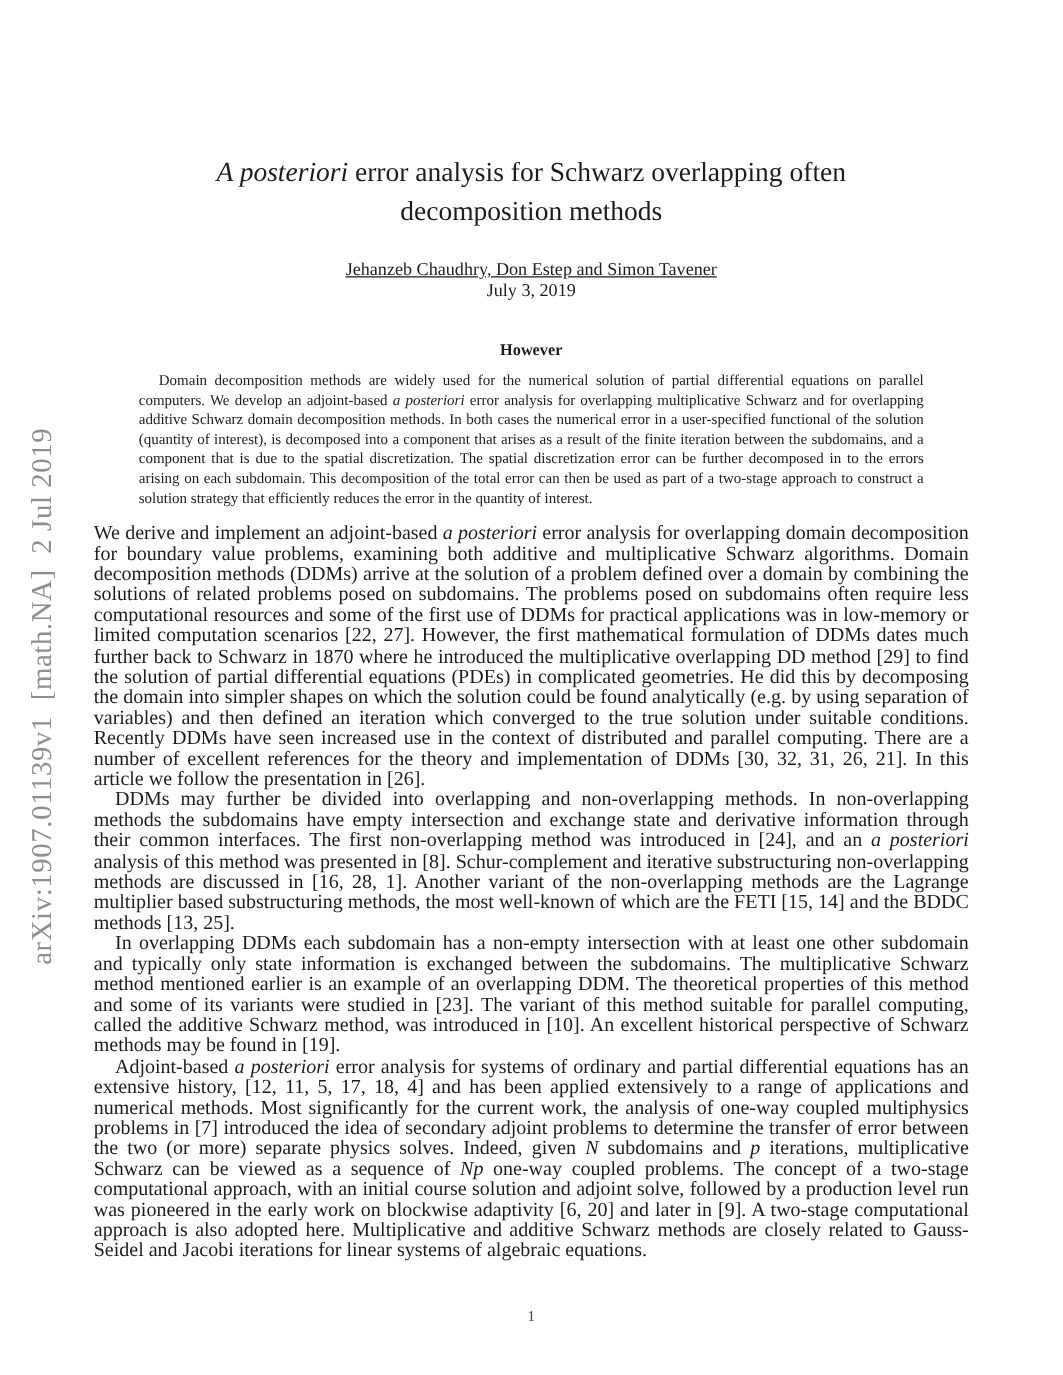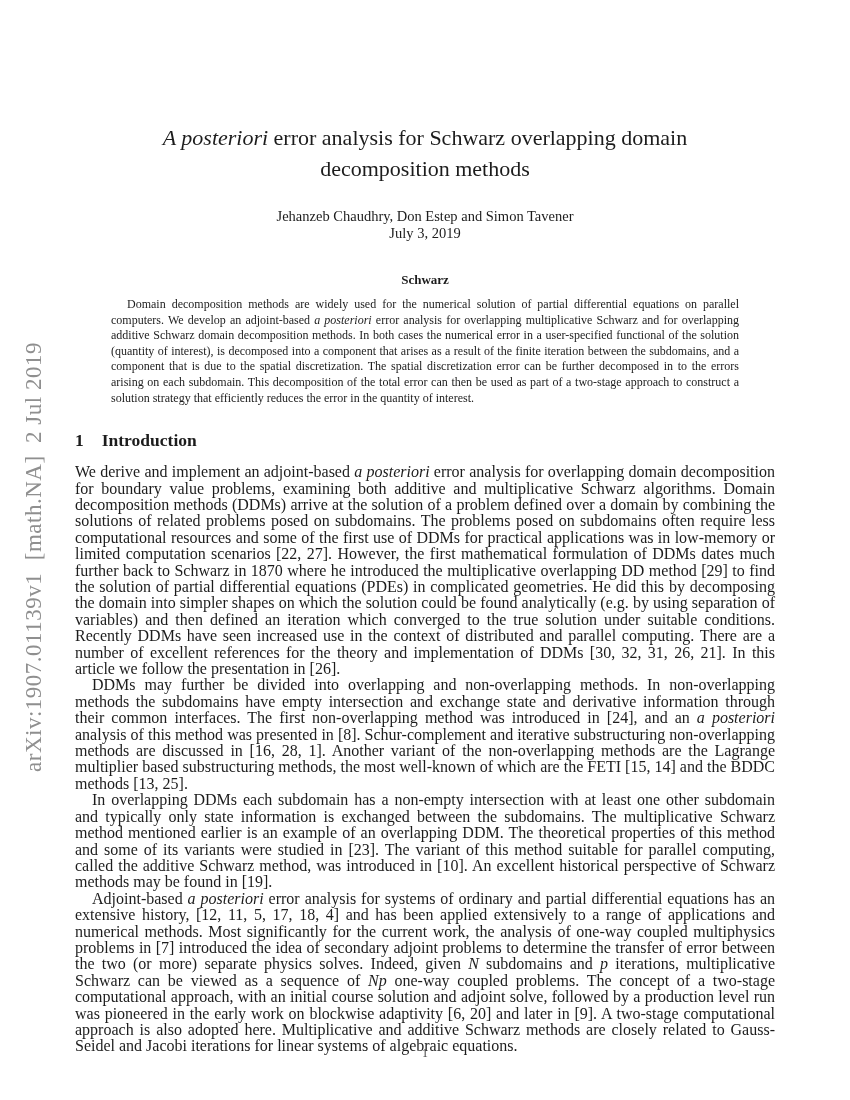--- a/index.html
+++ b/index.html
@@ -33,20 +33,21 @@
     width: 620px;
     text-align: center;
     font-size: 22px;
     line-height: 31px;
     color: #1c1c1c;
   }
   .authors {
     margin-top: 24px;
     text-align: center;
     font-size: 14.5px;
+    text-decoration: underline;
   }
   .date {
     text-align: center;
     font-size: 14.5px;
   }
   .abstract-heading {
     margin-top: 30px;
     text-align: center;
     font-size: 13px;
     font-weight: bold;
@@ -94,33 +95,30 @@
     color: #444;
   }
 </style>
 </head>
 <body>
 
 <div class="page">
 
   <div class="watermark">arXiv:1907.01139v1  [math.NA]  2 Jul 2019</div>
 
-  <div class="title"><span class="it">A posteriori</span><span> error analysis for Schwarz overlapping domain decomposition methods</span></div>
+  <div class="title"><span class="it">A posteriori</span><span> error analysis for Schwarz overlapping often decomposition methods</span></div>
 
   <div class="authors">Jehanzeb Chaudhry, Don Estep and Simon Tavener</div>
 
   <div class="date">July 3, 2019</div>
 
-  <div class="abstract-heading">Schwarz</div>
+  <div class="abstract-heading">However</div>
 
   <div class="abstract-body"><span>Domain decomposition methods are widely used for the numerical solution of partial differential equations on parallel computers. We develop an adjoint-based </span><span class="it">a posteriori</span><span> error analysis for overlapping multiplicative Schwarz and for overlapping additive Schwarz domain decomposition methods. In both cases the numerical error in a user-specified functional of the solution (quantity of interest), is decomposed into a component that arises as a result of the finite iteration between the subdomains, and a component that is due to the spatial discretization. The spatial discretization error can be further decomposed in to the errors arising on each subdomain. This decomposition of the total error can then be used as part of a two-stage approach to construct a solution strategy that efficiently reduces the error in the quantity of interest.</span></div>
 
-  <div class="section-heading">
-    <span class="sec-num">1</span><span>Introduction</span>
-  </div>
 
   <div class="section-body">
       <p class="body-par"><span>We derive and implement an adjoint-based </span><span class="it">a posteriori</span><span> error analysis for overlapping domain decomposition for boundary value problems, examining both additive and multiplicative Schwarz algorithms. Domain decomposition methods (DDMs) arrive at the solution of a problem defined over a domain by combining the solutions of related problems posed on subdomains. The problems posed on subdomains often require less computational resources and some of the first use of DDMs for practical applications was in low-memory or limited computation scenarios [22, 27]. However, the first mathematical formulation of DDMs dates much further back to Schwarz in 1870 where he introduced the multiplicative overlapping DD method [29] to find the solution of partial differential equations (PDEs) in complicated geometries. He did this by decomposing the domain into simpler shapes on which the solution could be found analytically (e.g. by using separation of variables) and then defined an iteration which converged to the true solution under suitable conditions. Recently DDMs have seen increased use in the context of distributed and parallel computing. There are a number of excellent references for the theory and implementation of DDMs [30, 32, 31, 26, 21]. In this article we follow the presentation in [26].</span></p>
       <p class="body-par indent"><span>DDMs may further be divided into overlapping and non-overlapping methods. In non-overlapping methods the subdomains have empty intersection and exchange state and derivative information through their common interfaces. The first non-overlapping method was introduced in [24], and an </span><span class="it">a posteriori</span><span> analysis of this method was presented in [8]. Schur-complement and iterative substructuring non-overlapping methods are discussed in [16, 28, 1]. Another variant of the non-overlapping methods are the Lagrange multiplier based substructuring methods, the most well-known of which are the FETI [15, 14] and the BDDC methods [13, 25].</span></p>
       <p class="body-par indent"><span>In overlapping DDMs each subdomain has a non-empty intersection with at least one other subdomain and typically only state information is exchanged between the subdomains. The multiplicative Schwarz method mentioned earlier is an example of an overlapping DDM. The theoretical properties of this method and some of its variants were studied in [23]. The variant of this method suitable for parallel computing, called the additive Schwarz method, was introduced in [10]. An excellent historical perspective of Schwarz methods may be found in [19].</span></p>
       <p class="body-par indent"><span>Adjoint-based </span><span class="it">a posteriori</span><span> error analysis for systems of ordinary and partial differential equations has an extensive history, [12, 11, 5, 17, 18, 4] and has been applied extensively to a range of applications and numerical methods. Most significantly for the current work, the analysis of one-way coupled multiphysics problems in [7] introduced the idea of secondary adjoint problems to determine the transfer of error between the two (or more) separate physics solves. Indeed, given </span><span class="it">N</span><span> subdomains and </span><span class="it">p</span><span> iterations, multiplicative Schwarz can be viewed as a sequence of </span><span class="it">Np</span><span> one-way coupled problems. The concept of a two-stage computational approach, with an initial course solution and adjoint solve, followed by a production level run was pioneered in the early work on blockwise adaptivity [6, 20] and later in [9]. A two-stage computational approach is also adopted here. Multiplicative and additive Schwarz methods are closely related to Gauss-Seidel and Jacobi iterations for linear systems of algebraic equations.</span></p>
     </div>
 
   <div class="page-number">1</div>
 

